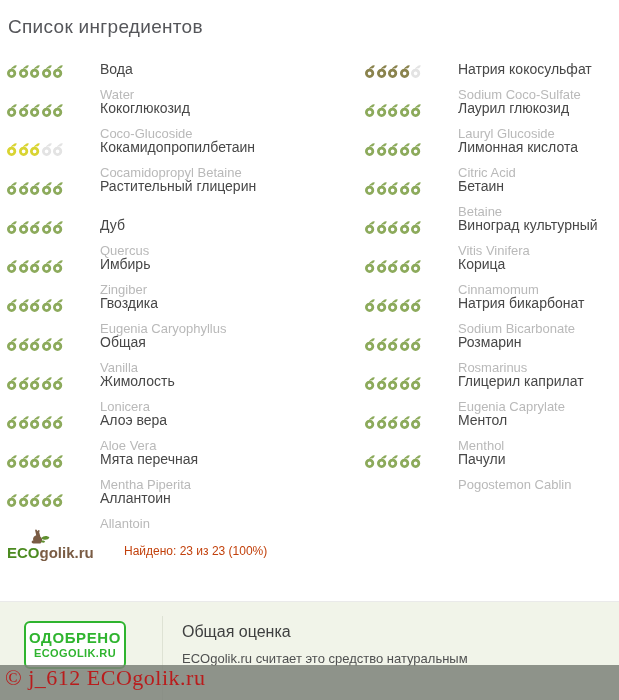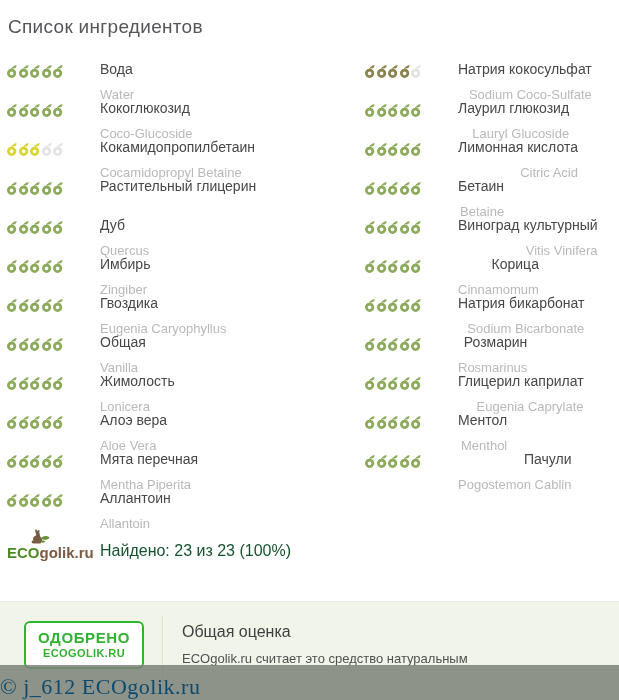--- a/index.html
+++ b/index.html
@@ -9,54 +9,54 @@
     background:#ffffff;
     position:relative;
     overflow:hidden;
   }
   .page-title {
     position:absolute; left:8px; top:16px;
     font-size:19px; font-weight:500; color:#55565a; letter-spacing:.3px;
   }
   .col { position:absolute; top:62px; width:300px; }
   .col-left  { left:7px; }
-  .col-right { left:365px; width:250px;text-align:right; }
+  .col-right { left:365px; width:250px; }
   .ing-row { display:flex; height:39px; align-items:flex-start; }
   .rating { display:flex; gap:1.5px; flex:0 0 58px; margin-right:35px; padding-top:2px; }
   .rating svg { width:10px; height:15px; display:block; }
   .ru  { font-size:14px; color:#474747; line-height:15px; white-space:nowrap; }
   .lat { font-size:13px; color:#b9b9b9; line-height:15px; margin-top:10px; white-space:nowrap; }
 
   .summary-row { position:absolute; left:7px; top:533px; display:flex; align-items:center; height:30px; }
   .logo { position:relative; flex:0 0 93px; font-weight:bold; font-size:15px; padding-top:8px; white-space:nowrap; cursor:pointer; }
   .logo .eco  { color:#4c8b21; }
   .logo .rest { color:#7a5c44; }
   .rabbit { position:absolute; left:21px; top:-7px; }
-  .found { font-size:16px; color:#14532d; padding-top:6px; white-space:nowrap; }
+  .found { font-size:12px; color:#c2410c; padding-top:6px; white-space:nowrap;margin-left:24px; }
 
   .footer {
     position:absolute; left:0; top:601px; width:619px; height:99px;
     background:#f1f4e9; border-top:1px solid #eaeaea;
   }
   .badge {
-    position:absolute; left:24px; top:19px; width:120px;
+    position:absolute; left:24px; top:19px; width:102px;
     border:2px solid #be185d; border-radius:6px; background:#fff;
     text-align:center; padding:6px 2px 8px; color:#2fb42f;
   }
   .badge-l1 { font-size:15px; font-weight:bold; letter-spacing:.6px; }
   .badge-l2 { font-size:11px; font-weight:bold; letter-spacing:.4px; margin-top:1px; }
   .divider { position:absolute; left:162px; top:14px; bottom:0; width:1px; background:#dee2d4; }
   .overall-heading { position:absolute; left:182px; top:21px; font-size:16px; font-weight:500; color:#3f4040; }
   .overall-desc { position:absolute; left:182px; top:49px; font-size:13px; color:#4f5050; }
 
   .watermark {
     position:absolute; left:0; top:665px; width:619px; height:35px;
     background:rgba(124,129,121,.85);
-    color:#0c4a6e; font-family:"Liberation Serif", serif; font-size:22px;
-    display:flex; align-items:flex-end; letter-spacing:.5px;
+    color:#b91c1c; font-family:"Liberation Serif", serif; font-size:22px;
+    display:flex; align-items:flex-start; padding-left:5px; letter-spacing:.5px;
   }
 </style>
 </head>
 <body>
 
 <div class="page-title">Список ингредиентов</div>
 
 <div class="col col-left" id="col-left">
     <div class="ing-row">
     <div class="rating">

